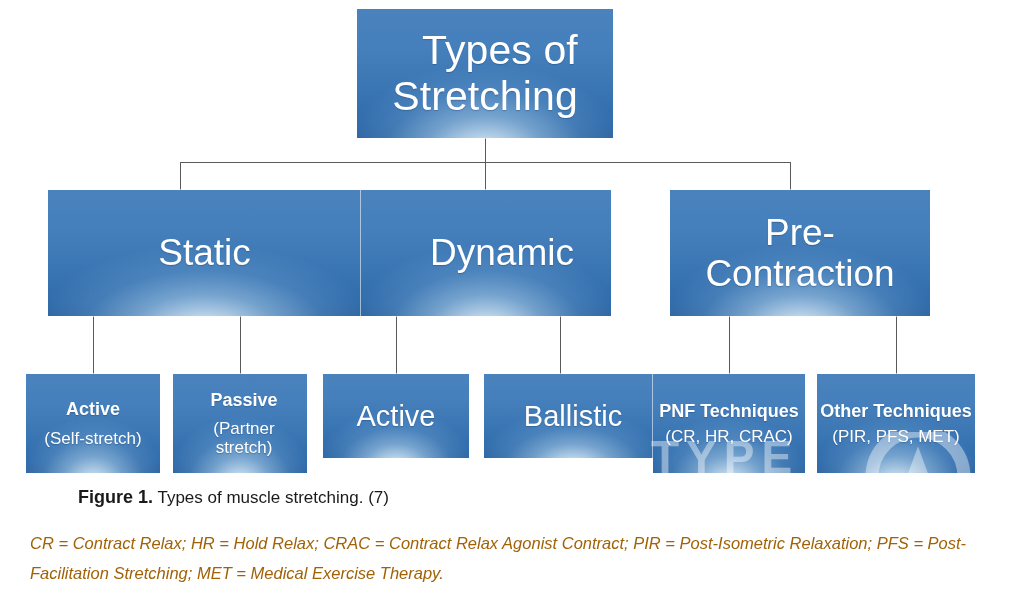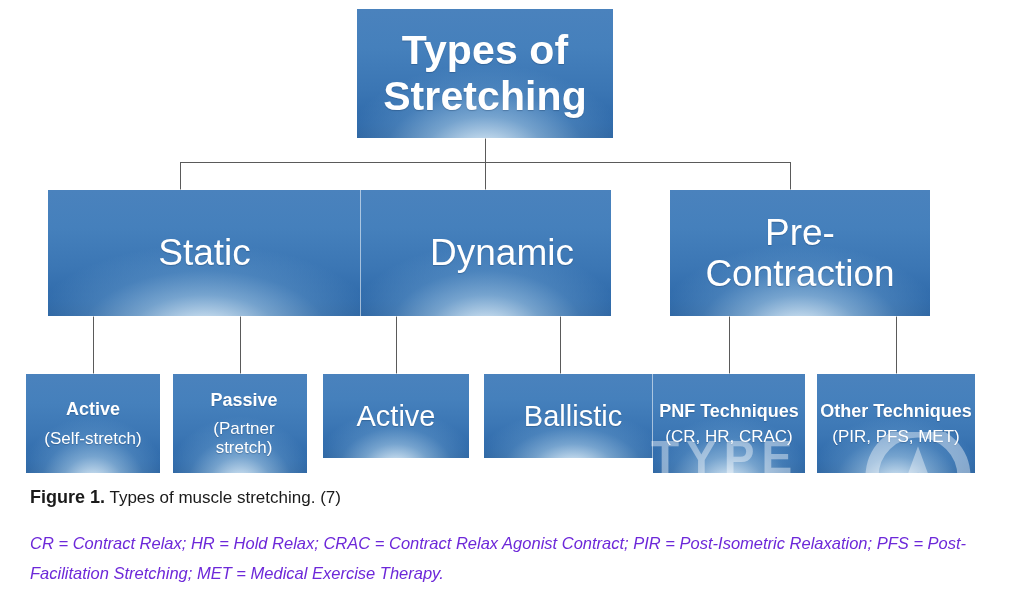--- a/index.html
+++ b/index.html
@@ -63,22 +63,23 @@
     white-space: pre-line;
   }
 
   
   .node.root {
     left: 357px; top: 9px;
     width: 256px; height: 129px;
   }
   .node.root .line {
     font-size: 41px;
-    font-weight: 700;
+    font-weight: 400;
     letter-spacing: 0.1px;
+    text-align: right;
   }
 
   
   .node.cat {
     top: 190px;
     height: 126px;
   }
   .node.cat.c0 { left: 48px;  width: 313px; }
   .node.cat.c1 { left: 361px; width: 250px; padding-left: 32px; }
   .node.cat.c2 { left: 670px; width: 260px; }
@@ -153,32 +154,33 @@
   #caption {
     position: absolute;
     left: 30px; top: 487px;
     font-size: 17px;
     color: #1a1a1a;
     white-space: nowrap;
   }
   #caption .cap-label {
     font-weight: 700;
     font-size: 18px;
+    margin-left: 48px;
   }
   #caption .cap-text {
     font-weight: 400;
   }
 
   #footnote {
     position: absolute;
     left: 30px; top: 528px;
     width: 952px;
     font-size: 16.5px;
     font-style: italic;
-    color: #6d28d9;
+    color: #a16207;
     line-height: 1.82;
   }
 </style>
 </head>
 <body>
 
 <div id="figure-root">
 
   <div class="conn v" style="left:485px; top:138px; height:24px;"></div>
   <div class="conn h" style="left:180px; top:162px; width:610px;"></div>

